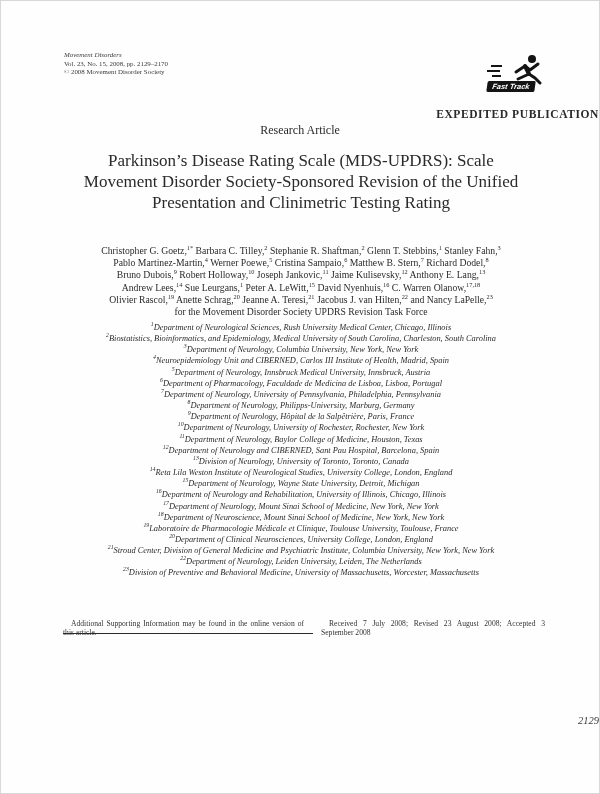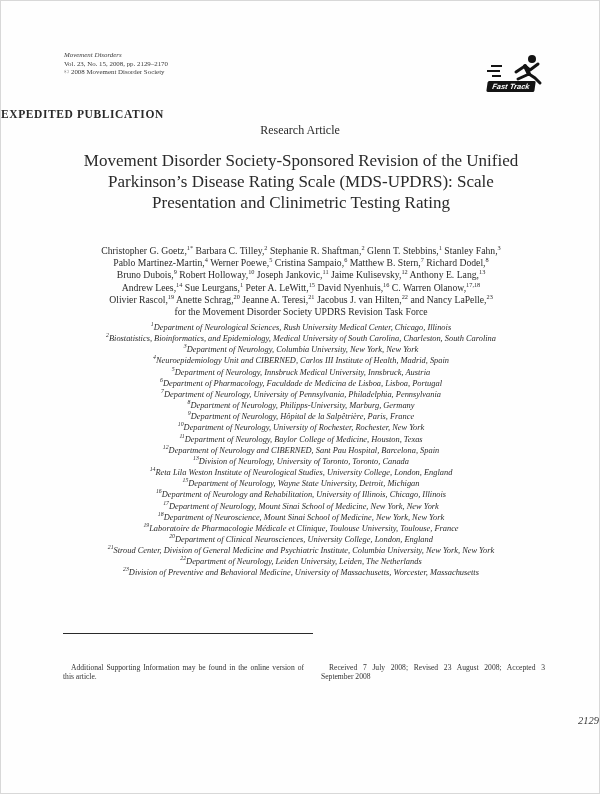--- a/index.html
+++ b/index.html
@@ -18,21 +18,21 @@
   .journal-info{
     position:absolute;left:63px;top:50px;
     font-size:6.9px;line-height:8.6px;color:#3a3a3a;
   }
   .journal-info .jname{font-style:italic;}
   
   .logo{position:absolute;left:484px;top:50px;width:60px;height:42px;}
   
   .article-type{
     position:absolute;left:0;top:107px;width:100%;
-    text-align:left;font-weight:bold;font-size:11.5px;letter-spacing:.6px;
+    text-align:right;font-weight:bold;font-size:11.5px;letter-spacing:.6px;
   }
   .article-category{
     position:absolute;left:0;top:122px;width:100%;
     text-align:center;font-size:12px;
   }
   
   .title{
     position:absolute;left:40px;top:149px;width:520px;
     text-align:center;font-size:17px;line-height:21px;font-weight:normal;
     margin:0;
@@ -48,21 +48,21 @@
     position:absolute;left:40px;top:321px;width:520px;
     text-align:center;font-style:italic;font-size:8.4px;line-height:11.15px;
   }
   .affiliations sup{font-size:5.8px;line-height:0;}
   
   .footnote-rule{
     position:absolute;left:62px;top:632px;width:250px;height:1px;
     background:#2a2a2a;
   }
   .footnotes{
-    position:absolute;left:62px;top:662px;width:482px;
+    position:absolute;left:62px;top:618px;width:482px;
     display:flex;gap:17px;
     font-size:7.6px;line-height:9.3px;text-align:justify;color:#333;
   }
   .fn-col-left{width:241px;}
   .fn-col-right{width:224px;}
   .footnotes p{margin:0;text-indent:8px;}
   .footnotes p.bold{font-weight:bold;}
   
   .page-number{
     position:absolute;left:0;top:714px;width:100%;
@@ -94,22 +94,22 @@
         <rect x="7" y="30" width="48" height="11" rx="1.5" fill="#141414"></rect>
         <text x="31" y="38.5" text-anchor="middle" font-size="7.5" font-style="italic" font-weight="bold" fill="#ffffff" font-family="Liberation Sans, sans-serif">Fast Track</text>
       </g>
     </svg>
   </div>
 
   <div class="article-type">EXPEDITED PUBLICATION</div>
   <div class="article-category">Research Article</div>
 
   <h1 class="title">
+    <span style="display:block">Parkinson’s Disease Rating Scale (MDS-UPDRS): Scale</span>
     <span style="display:block">Movement Disorder Society-Sponsored Revision of the Unified</span>
-    <span style="display:block">Parkinson’s Disease Rating Scale (MDS-UPDRS): Scale</span>
     <span style="display:block">Presentation and Clinimetric Testing Rating</span>
   </h1>
 
   <div class="authors">
       <div>Christopher G. Goetz,<sup>1*</sup> Barbara C. Tilley,<sup>2</sup> Stephanie R. Shaftman,<sup>2</sup> Glenn T. Stebbins,<sup>1</sup> Stanley Fahn,<sup>3</sup></div>
       <div>Pablo Martinez-Martin,<sup>4</sup> Werner Poewe,<sup>5</sup> Cristina Sampaio,<sup>6</sup> Matthew B. Stern,<sup>7</sup> Richard Dodel,<sup>8</sup></div>
       <div>Bruno Dubois,<sup>9</sup> Robert Holloway,<sup>10</sup> Joseph Jankovic,<sup>11</sup> Jaime Kulisevsky,<sup>12</sup> Anthony E. Lang,<sup>13</sup></div>
       <div>Andrew Lees,<sup>14</sup> Sue Leurgans,<sup>1</sup> Peter A. LeWitt,<sup>15</sup> David Nyenhuis,<sup>16</sup> C. Warren Olanow,<sup>17,18</sup></div>
       <div>Olivier Rascol,<sup>19</sup> Anette Schrag,<sup>20</sup> Jeanne A. Teresi,<sup>21</sup> Jacobus J. van Hilten,<sup>22</sup> and Nancy LaPelle,<sup>23</sup></div>
       <div>for the Movement Disorder Society UPDRS Revision Task Force</div>

